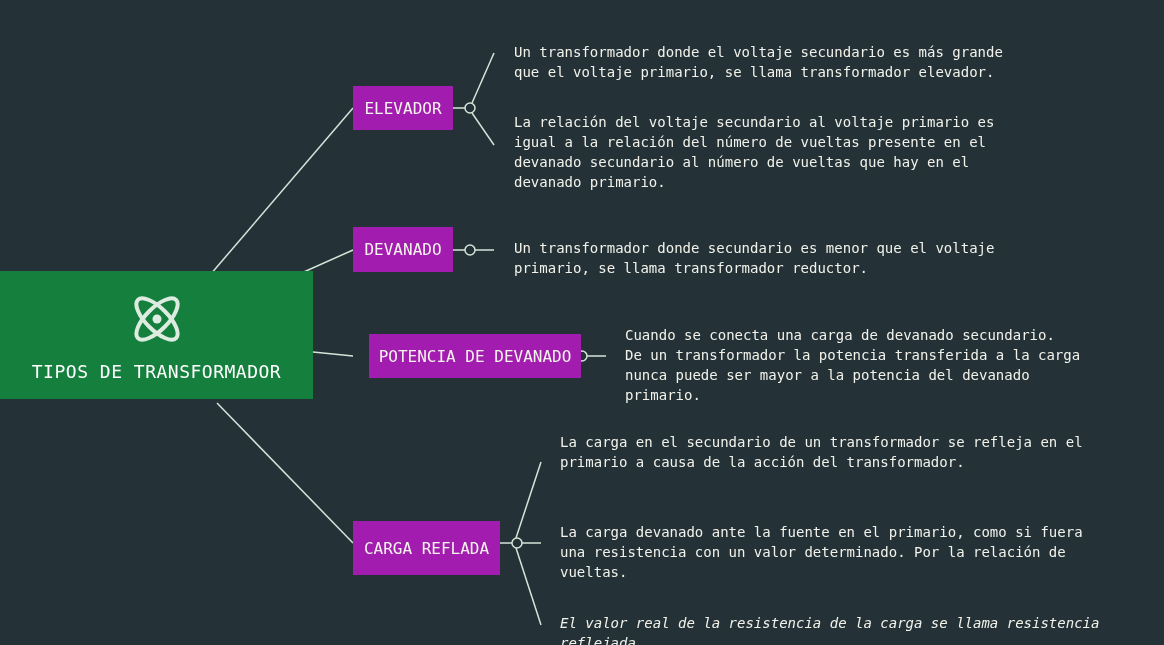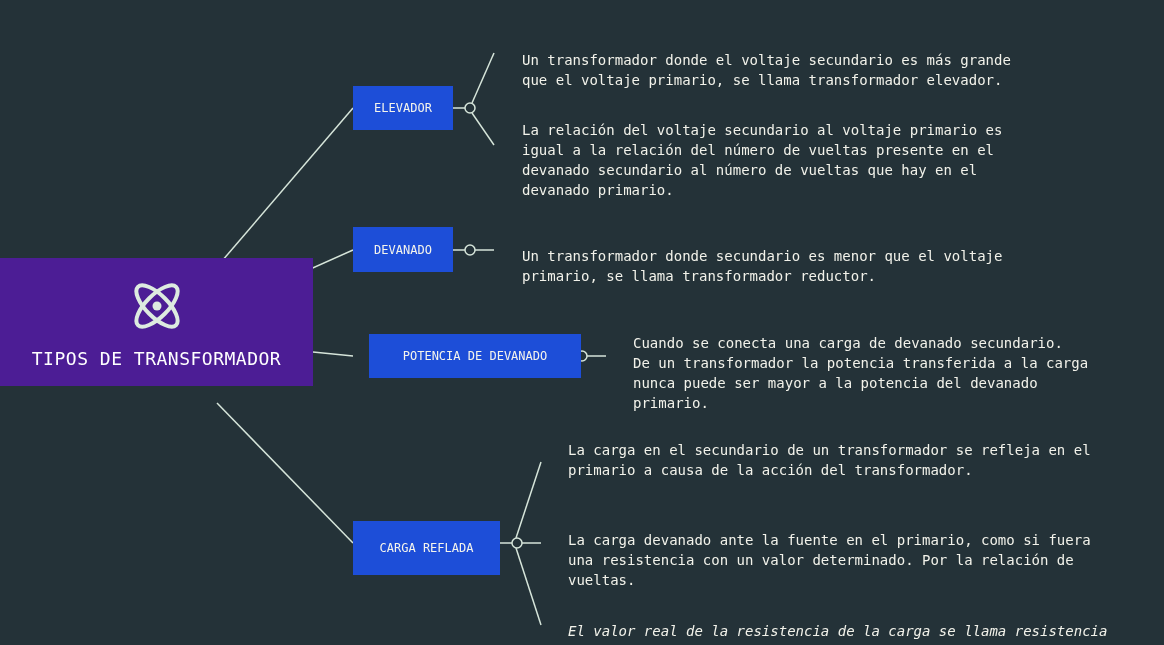--- a/index.html
+++ b/index.html
@@ -4,37 +4,37 @@
 <style>
   html, body { margin:0; padding:0; }
   body {
     width:1164px; height:645px; overflow:hidden;
     background:#243238;
     font-family:"DejaVu Sans Mono","Liberation Mono",monospace;
     position:relative;
   }
   svg.connectors { position:absolute; left:0; top:0; width:1164px; height:645px; }
   .root {
-    position:absolute; left:0; top:258px; width:313px; height:128px;
-    background:#4c1d95;
+    position:absolute; left:0; top:271px; width:313px; height:128px;
+    background:#15803d;
     display:flex; flex-direction:column; align-items:center; justify-content:center;
   }
   .root .icon { width:56px; height:56px; margin-top:2px; }
   .root .title {
     color:#FFFFFF; font-size:18px; letter-spacing:0.5px; margin-top:14px;
     font-family:"DejaVu Sans Mono","Liberation Mono",monospace;
   }
   .branch {
-    position:absolute; background:#1d4ed8; color:#F4F4EC;
-    font-size:12px; display:flex; align-items:center; justify-content:center;
+    position:absolute; background:#a21caf; color:#F4F4EC;
+    font-size:16px; display:flex; align-items:center; justify-content:center;
     box-sizing:border-box; white-space:nowrap;
   }
   .leaf {
     position:absolute; color:#F2F2EA; font-size:14px; line-height:20px;
-    white-space:pre; margin:16px;
+    white-space:pre; margin:8px;
     font-family:"DejaVu Sans Mono","Liberation Mono",monospace;
   }
 </style>
 </head>
 <body>
 
 <svg class="connectors" viewBox="0 0 1164 645">
   <g stroke="#D6E5DA" stroke-width="1.5" fill="none">
 
     <line x1="210" y1="275" x2="353" y2="108"></line>

